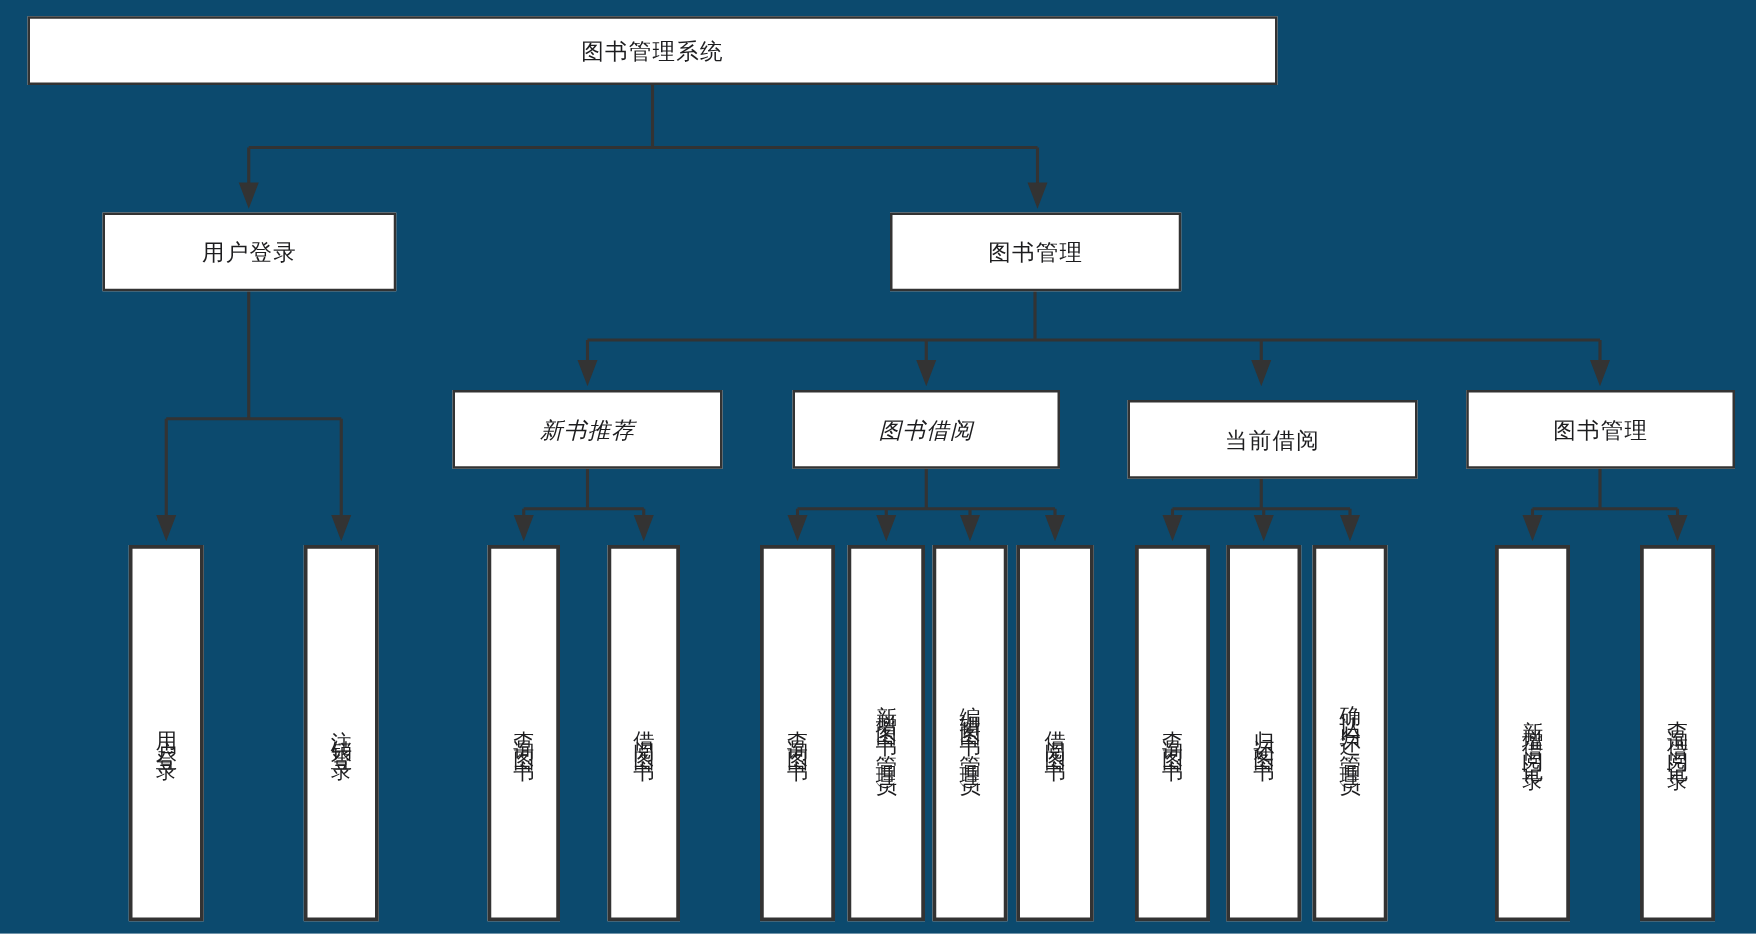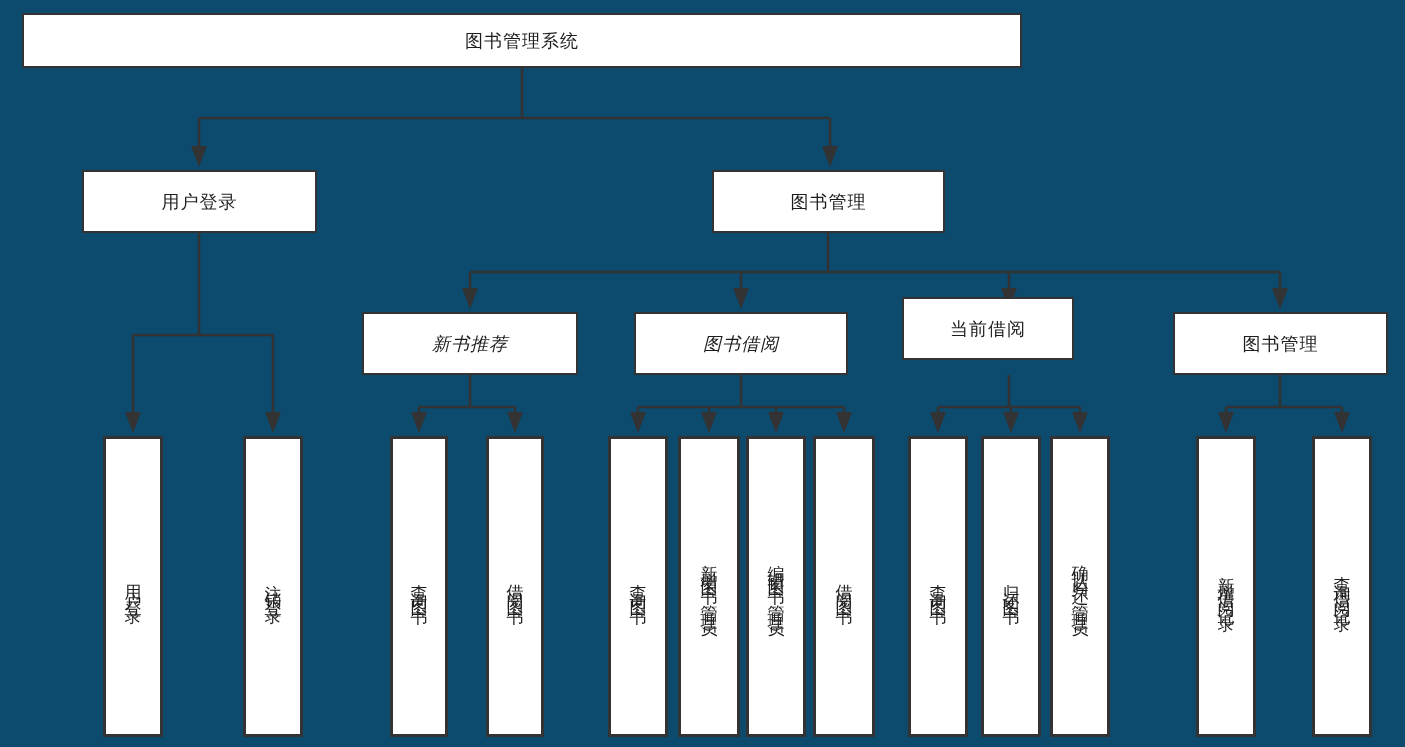--- a/index.html
+++ b/index.html
@@ -86,21 +86,21 @@
     </g>
   </svg>
 
   <div class="box" style="left:22px; top:13px; width:1000px; height:55px;">图书管理系统</div>
 
   <div class="box" style="left:82px; top:170px; width:235px; height:63px;">用户登录</div>
   <div class="box" style="left:712px; top:170px; width:233px; height:63px;">图书管理</div>
 
   <div class="box" style="left:362px; top:312px; width:216px; height:63px;font-style:italic;">新书推荐</div>
   <div class="box" style="left:634px; top:312px; width:214px; height:63px;font-style:italic;">图书借阅</div>
-  <div class="box" style="left:902px; top:297px; width:172px; height:63px;">当前借阅</div>
+  <div class="box" style="left:902px; top:320px; width:232px; height:63px;">当前借阅</div>
   <div class="box" style="left:1173px; top:312px; width:215px; height:63px;">图书管理</div>
 
   <div class="box leaf" style="left:103px; top:436px; width:60px; height:301px;">用户登录</div>
   <div class="box leaf" style="left:243px; top:436px; width:60px; height:301px;">注销登录</div>
 
   <div class="box leaf" style="left:390px; top:436px; width:58px; height:301px;">查询图书</div>
   <div class="box leaf" style="left:486px; top:436px; width:58px; height:301px;">借阅图书</div>
 
   <div class="box leaf" style="left:608px; top:436px; width:60px; height:301px;">查询图书</div>
   <div class="box leaf" style="left:678px; top:436px; width:62px; height:301px;">新增图书（管理员）</div>

